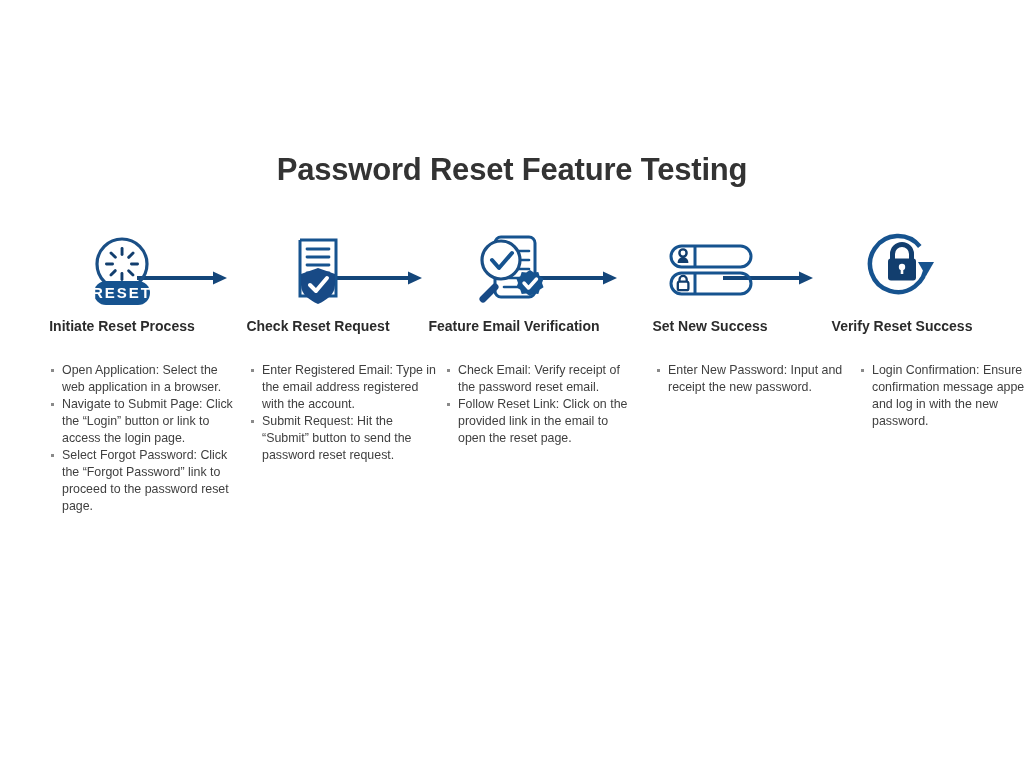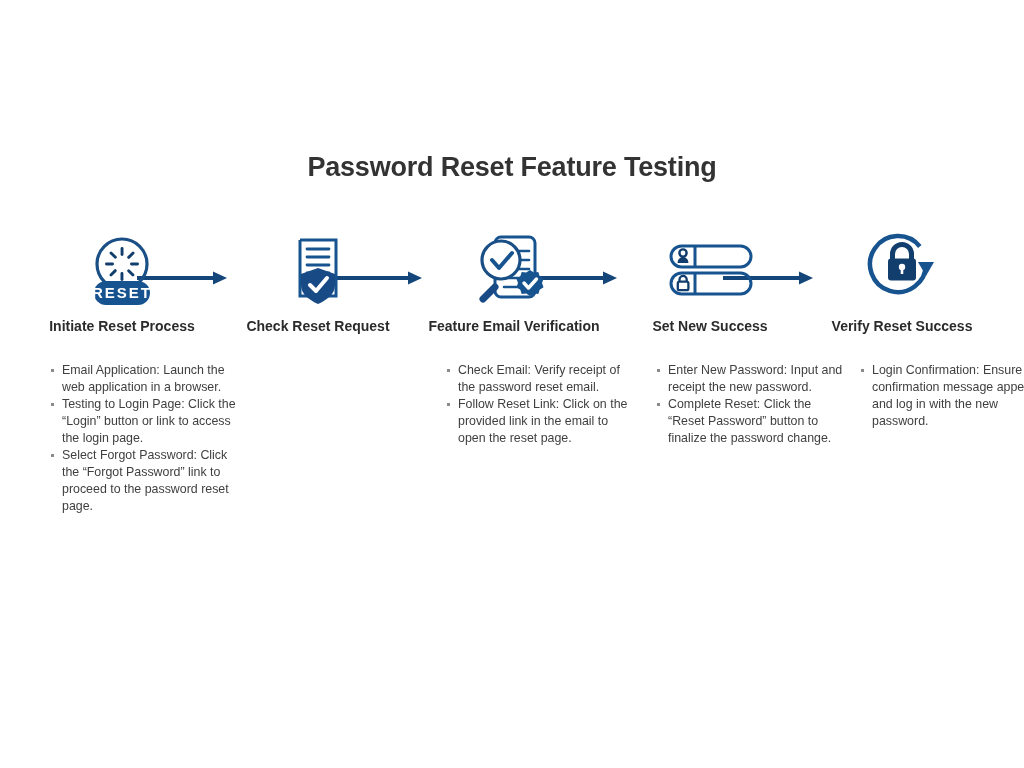--- a/index.html
+++ b/index.html
@@ -18,21 +18,21 @@
     position: relative;
     width: 1024px;
     height: 768px;
   }
   #page-title {
     position: absolute;
     top: 152px;
     left: 0;
     width: 1024px;
     text-align: center;
-    font-size: 27px;
+    font-size: 31px;
     font-weight: bold;
     color: #333333;
     letter-spacing: -0.2px;
   }
   #flow {
     position: absolute;
     top: 232px;
     left: 24px;
     width: 976px;
     height: 110px;
@@ -231,38 +231,43 @@
         </svg>
       </div>
       <div class="step-heading">Verify Reset Success</div>
     </div>
   </div>
 
   <div id="bullets">
 
     <div class="bullet-col" style="left:22px;">
       <ul>
-        <li>Email Application: Launch the web application in a browser.</li>
-        <li>Testing to Login Page: Click the “Login” button or link to access the login page.</li>
+        <li>Open Application: Select the web application in a browser.</li>
+        <li>Navigate to Submit Page: Click the “Login” button or link to access the login page.</li>
         <li>Select Forgot Password: Click the “Forgot Password” link to proceed to the password reset page.</li>
       </ul>
     </div>
 
+    <div class="bullet-col" style="left:222px;">
+      <ul>
+        <li>Enter Registered Email: Type in the email address registered with the account.</li>
+        <li>Submit Request: Hit the “Submit” button to send the password reset request.</li>
+      </ul>
+    </div>
 
     <div class="bullet-col" style="left:418px;">
       <ul>
         <li>Check Email: Verify receipt of the password reset email.</li>
         <li>Follow Reset Link: Click on the provided link in the email to open the reset page.</li>
       </ul>
     </div>
 
     <div class="bullet-col" style="left:628px;">
       <ul>
         <li>Enter New Password: Input and receipt the new password.</li>
-        <li>Complete Reset: Click the “Reset Password” button to finalize the password change.</li>
       </ul>
     </div>
 
     <div class="bullet-col" style="left:832px;">
       <ul>
         <li>Login Confirmation: Ensure a confirmation message appears and log in with the new password.</li>
       </ul>
     </div>
   </div>
 

